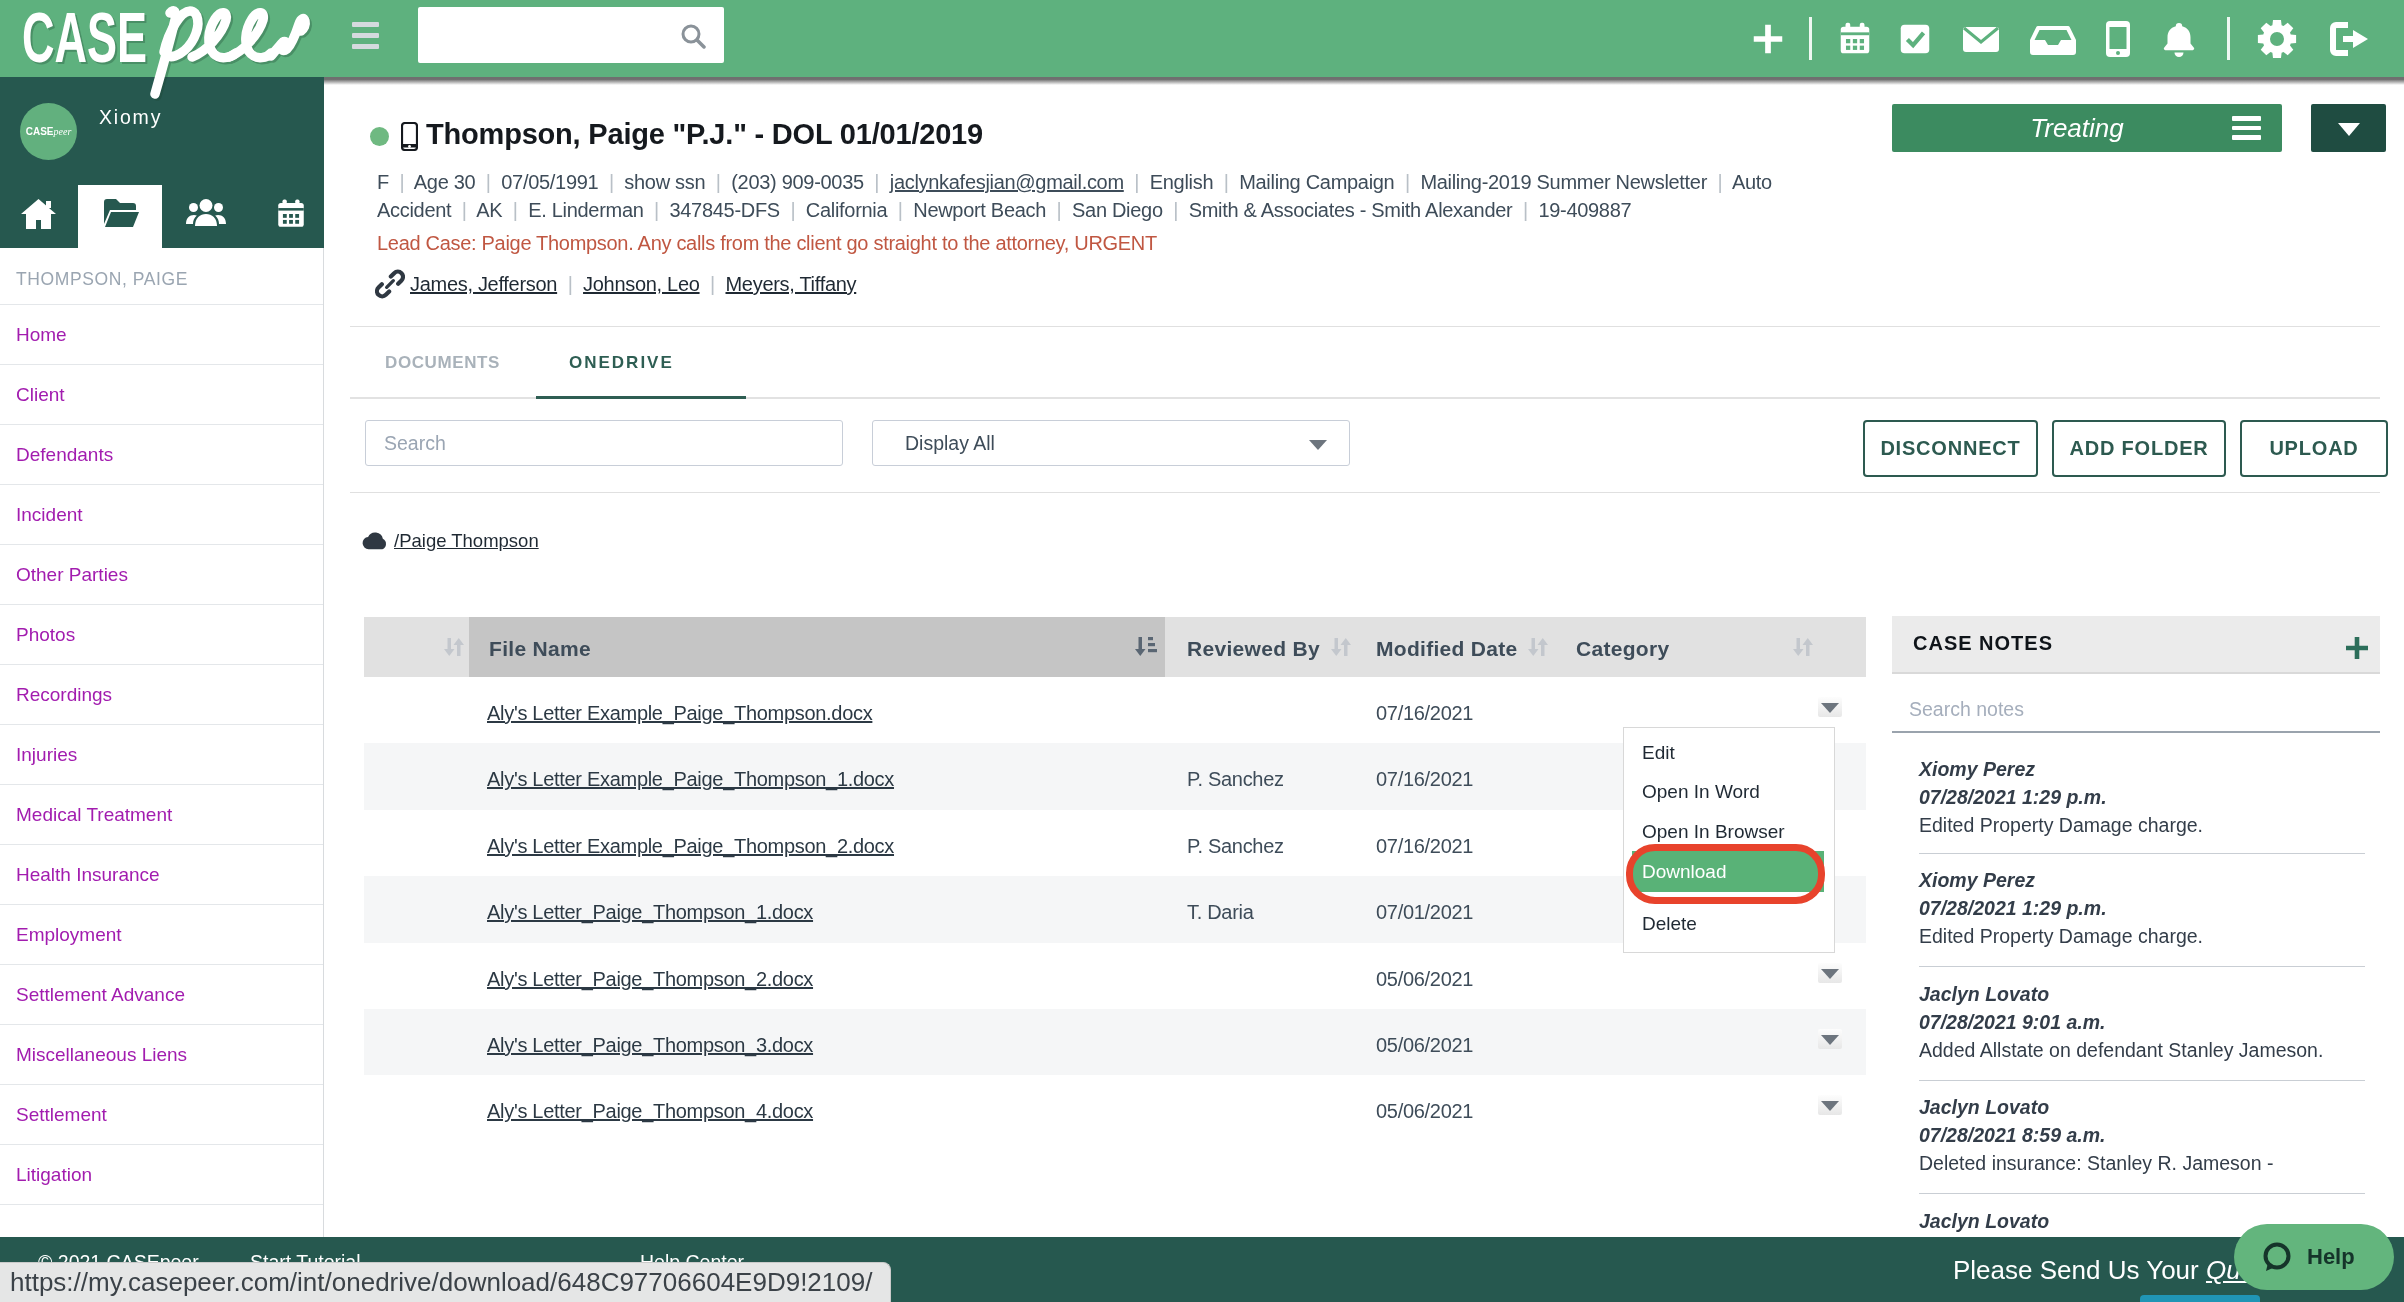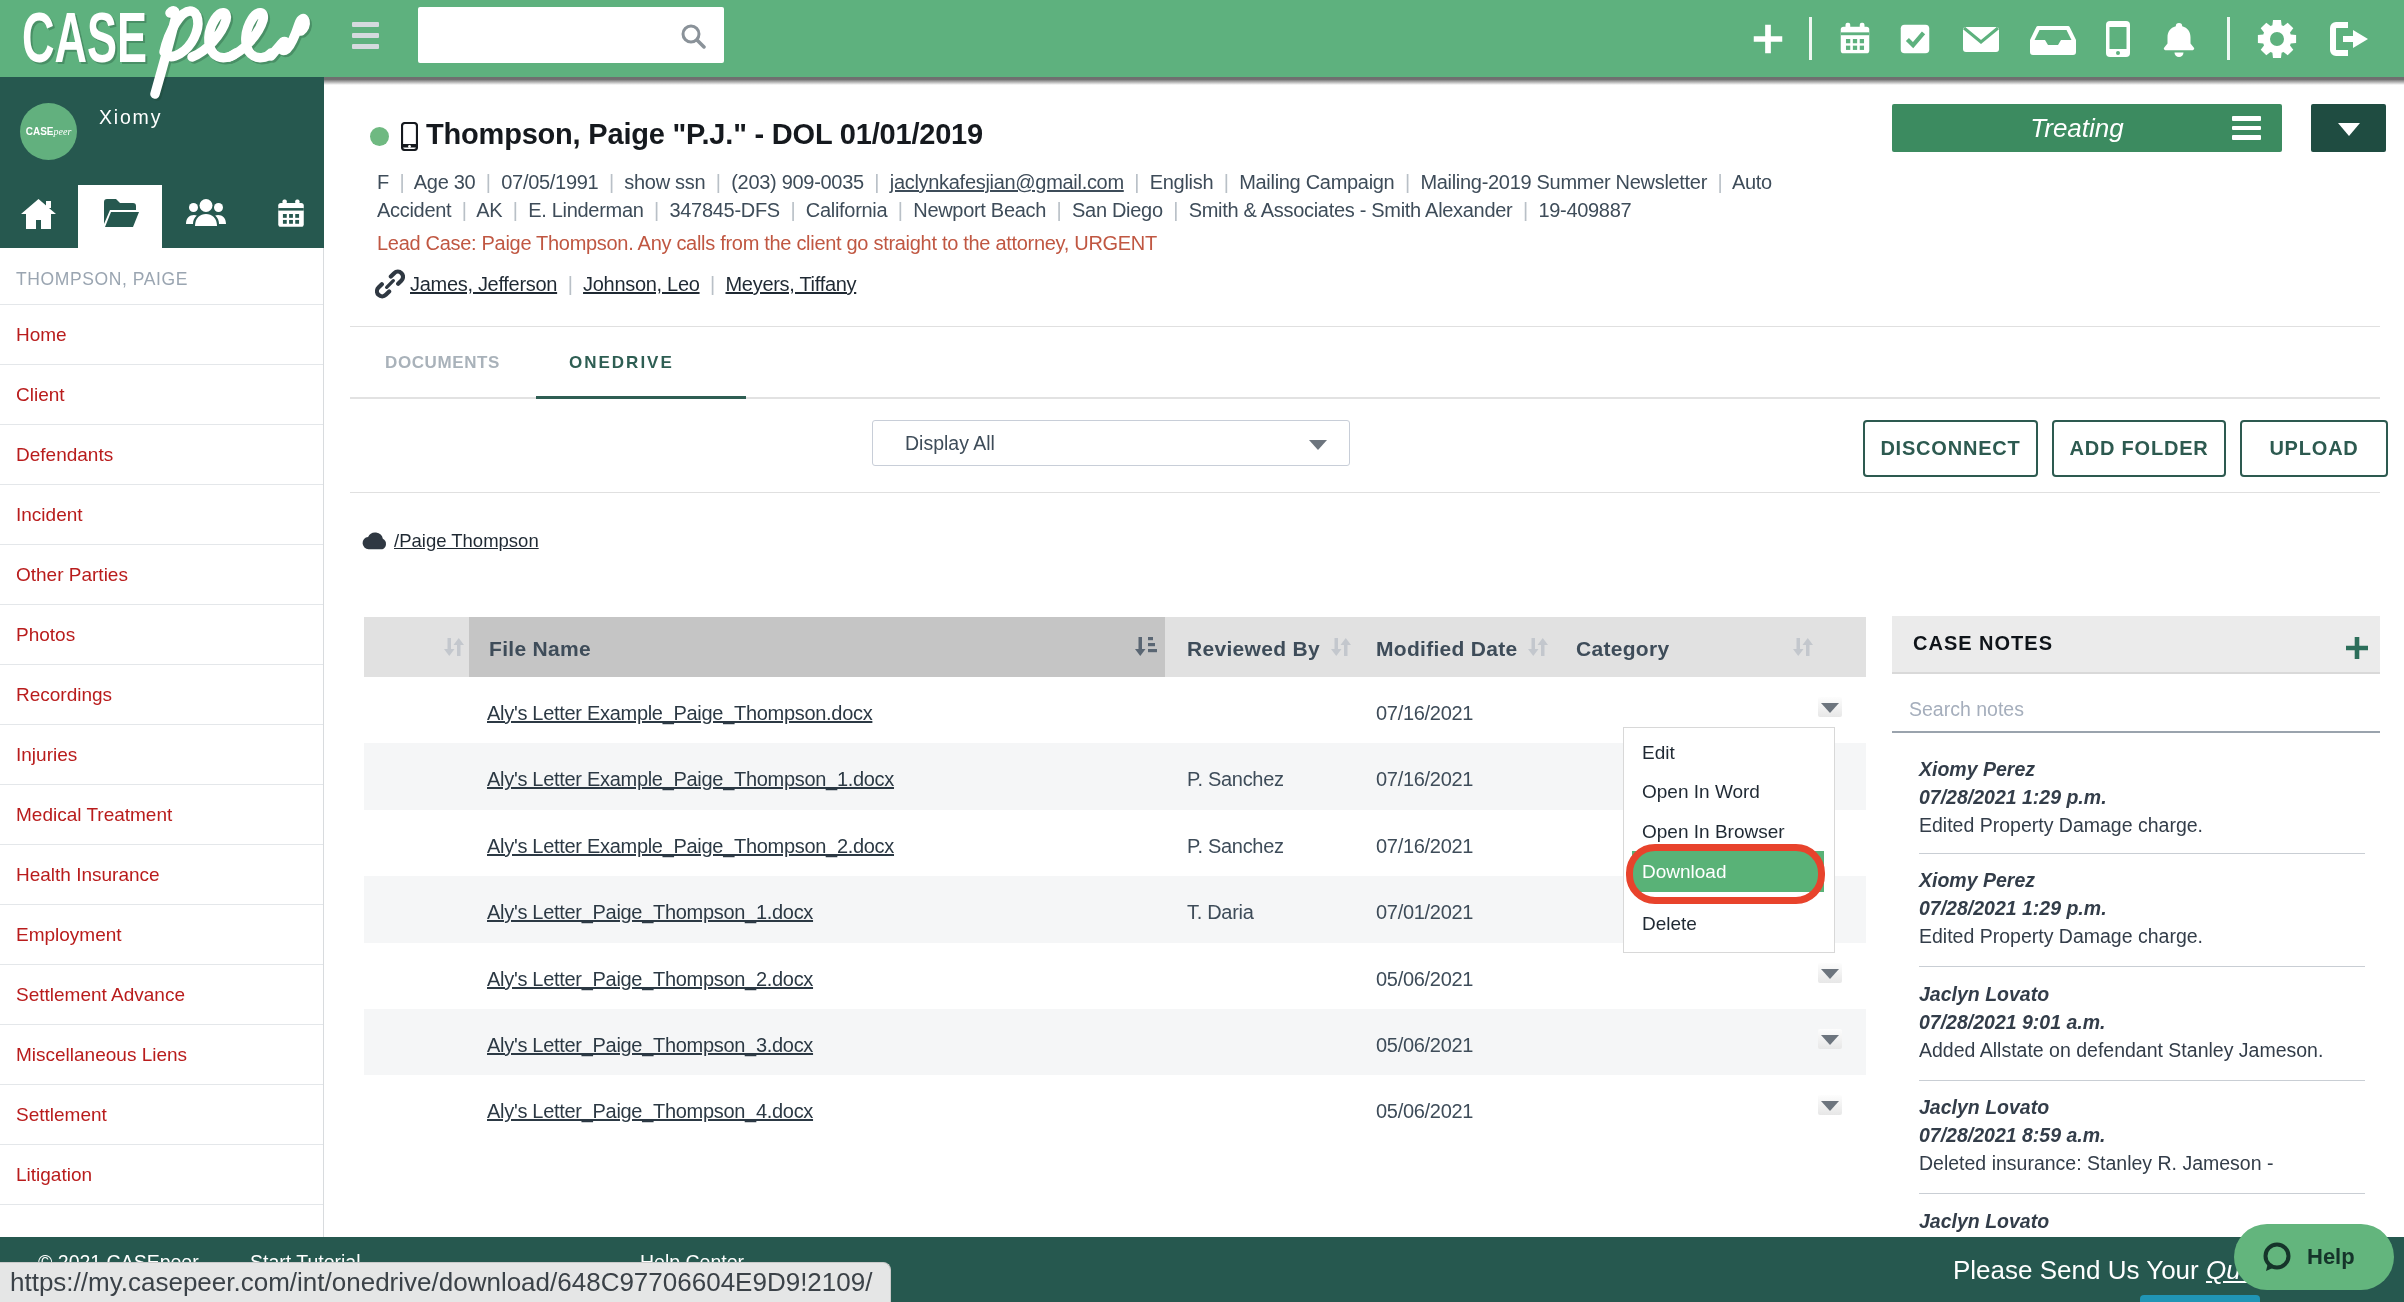--- a/index.html
+++ b/index.html
@@ -20,21 +20,21 @@
 .hdiv { position:absolute; top:17px; width:2.5px; height:43px; background:rgba(255,255,255,0.9); z-index:45; }
 
 
 #sidedark { position:absolute; left:0; top:77px; width:324px; height:171px; background:#26584f; z-index:41; }
 #avatar { position:absolute; left:20px; top:26px; width:57px; height:57px; border-radius:50%; background:#62b07e; color:#fff; text-align:center; font-size:10px; line-height:57px; }
 #xiomy { position:absolute; left:99px; top:29px; color:#fff; font-size:19.5px; letter-spacing:1.8px; }
 #foldertab { position:absolute; left:78px; top:108px; width:84px; height:63px; background:#fff; }
 .sicon { position:absolute; top:120px; }
 #sidenav { position:absolute; left:0; top:248px; width:324px; height:989px; background:#fff; border-right:1px solid #d8dbde; z-index:20; }
 #sidenav .hd { height:57px; line-height:62px; padding-left:16px; color:#9aa5b1; font-size:17.5px; letter-spacing:0.6px; border-bottom:1px solid #e4e7ea; }
-#sidenav .it { height:60px; line-height:60px; padding-left:16px; color:#b91c1c; font-size:19px; border-bottom:1px solid #e4e7ea; }
+#sidenav .it { height:60px; line-height:60px; padding-left:16px; color:#a21caf; font-size:19px; border-bottom:1px solid #e4e7ea; }
 
 
 #main { position:absolute; left:324px; top:80px; width:2080px; height:1157px; background:#fff; }
 .hr { position:absolute; left:26px; width:2030px; height:1px; background:#e0e0e0; }
 #title { position:absolute; left:102px; top:38px; font-size:29px; font-weight:bold; color:#15191e; letter-spacing:-0.2px; }
 .dot { position:absolute; left:46px; top:47px; width:19px; height:19px; border-radius:50%; background:#6fb981; }
 #phoneico { position:absolute; left:77px; top:42px; }
 #info { position:absolute; left:53px; top:88px; font-size:20px; letter-spacing:-0.3px; color:#3e4c59; line-height:28px; }
 .sep { color:#b9c0c7; }
 #leadcase { position:absolute; left:53px; top:152px; font-size:20px; letter-spacing:-0.3px; color:#c05742; }
@@ -280,20 +280,21 @@
       </div>
     <div id="treatcaret">
         <div class="tri-down" style="margin:19px auto 0;"></div>
       </div>
 
     <div class="tabgray">DOCUMENTS</div>
     <div class="tabgreen">ONEDRIVE</div>
     <div id="tabline"></div>
     <div id="tabactive"></div>
 
+    <div id="fsearch">Search</div>
     <div id="fselect">Display All<span class="tri"></span></div>
     <div class="gbtn" style="left:1539px; width:175px;">DISCONNECT</div>
     <div class="gbtn" style="left:1728px; width:174px;">ADD FOLDER</div>
     <div class="gbtn" style="left:1916px; width:148px;">UPLOAD</div>
     <div class="hr" style="top:412px;"></div>
 
     <svg id="cloud" width="27" height="19" viewBox="0 0 30 22" fill="#2f3842">
         <path d="M7 21 a7 7 0 0 1 -0.6 -13.97 A9 9 0 0 1 23.5 9.1 A6.5 6.5 0 0 1 23 21 Z"></path>
       </svg>
     <div id="crumb"><a>/Paige Thompson</a></div>

